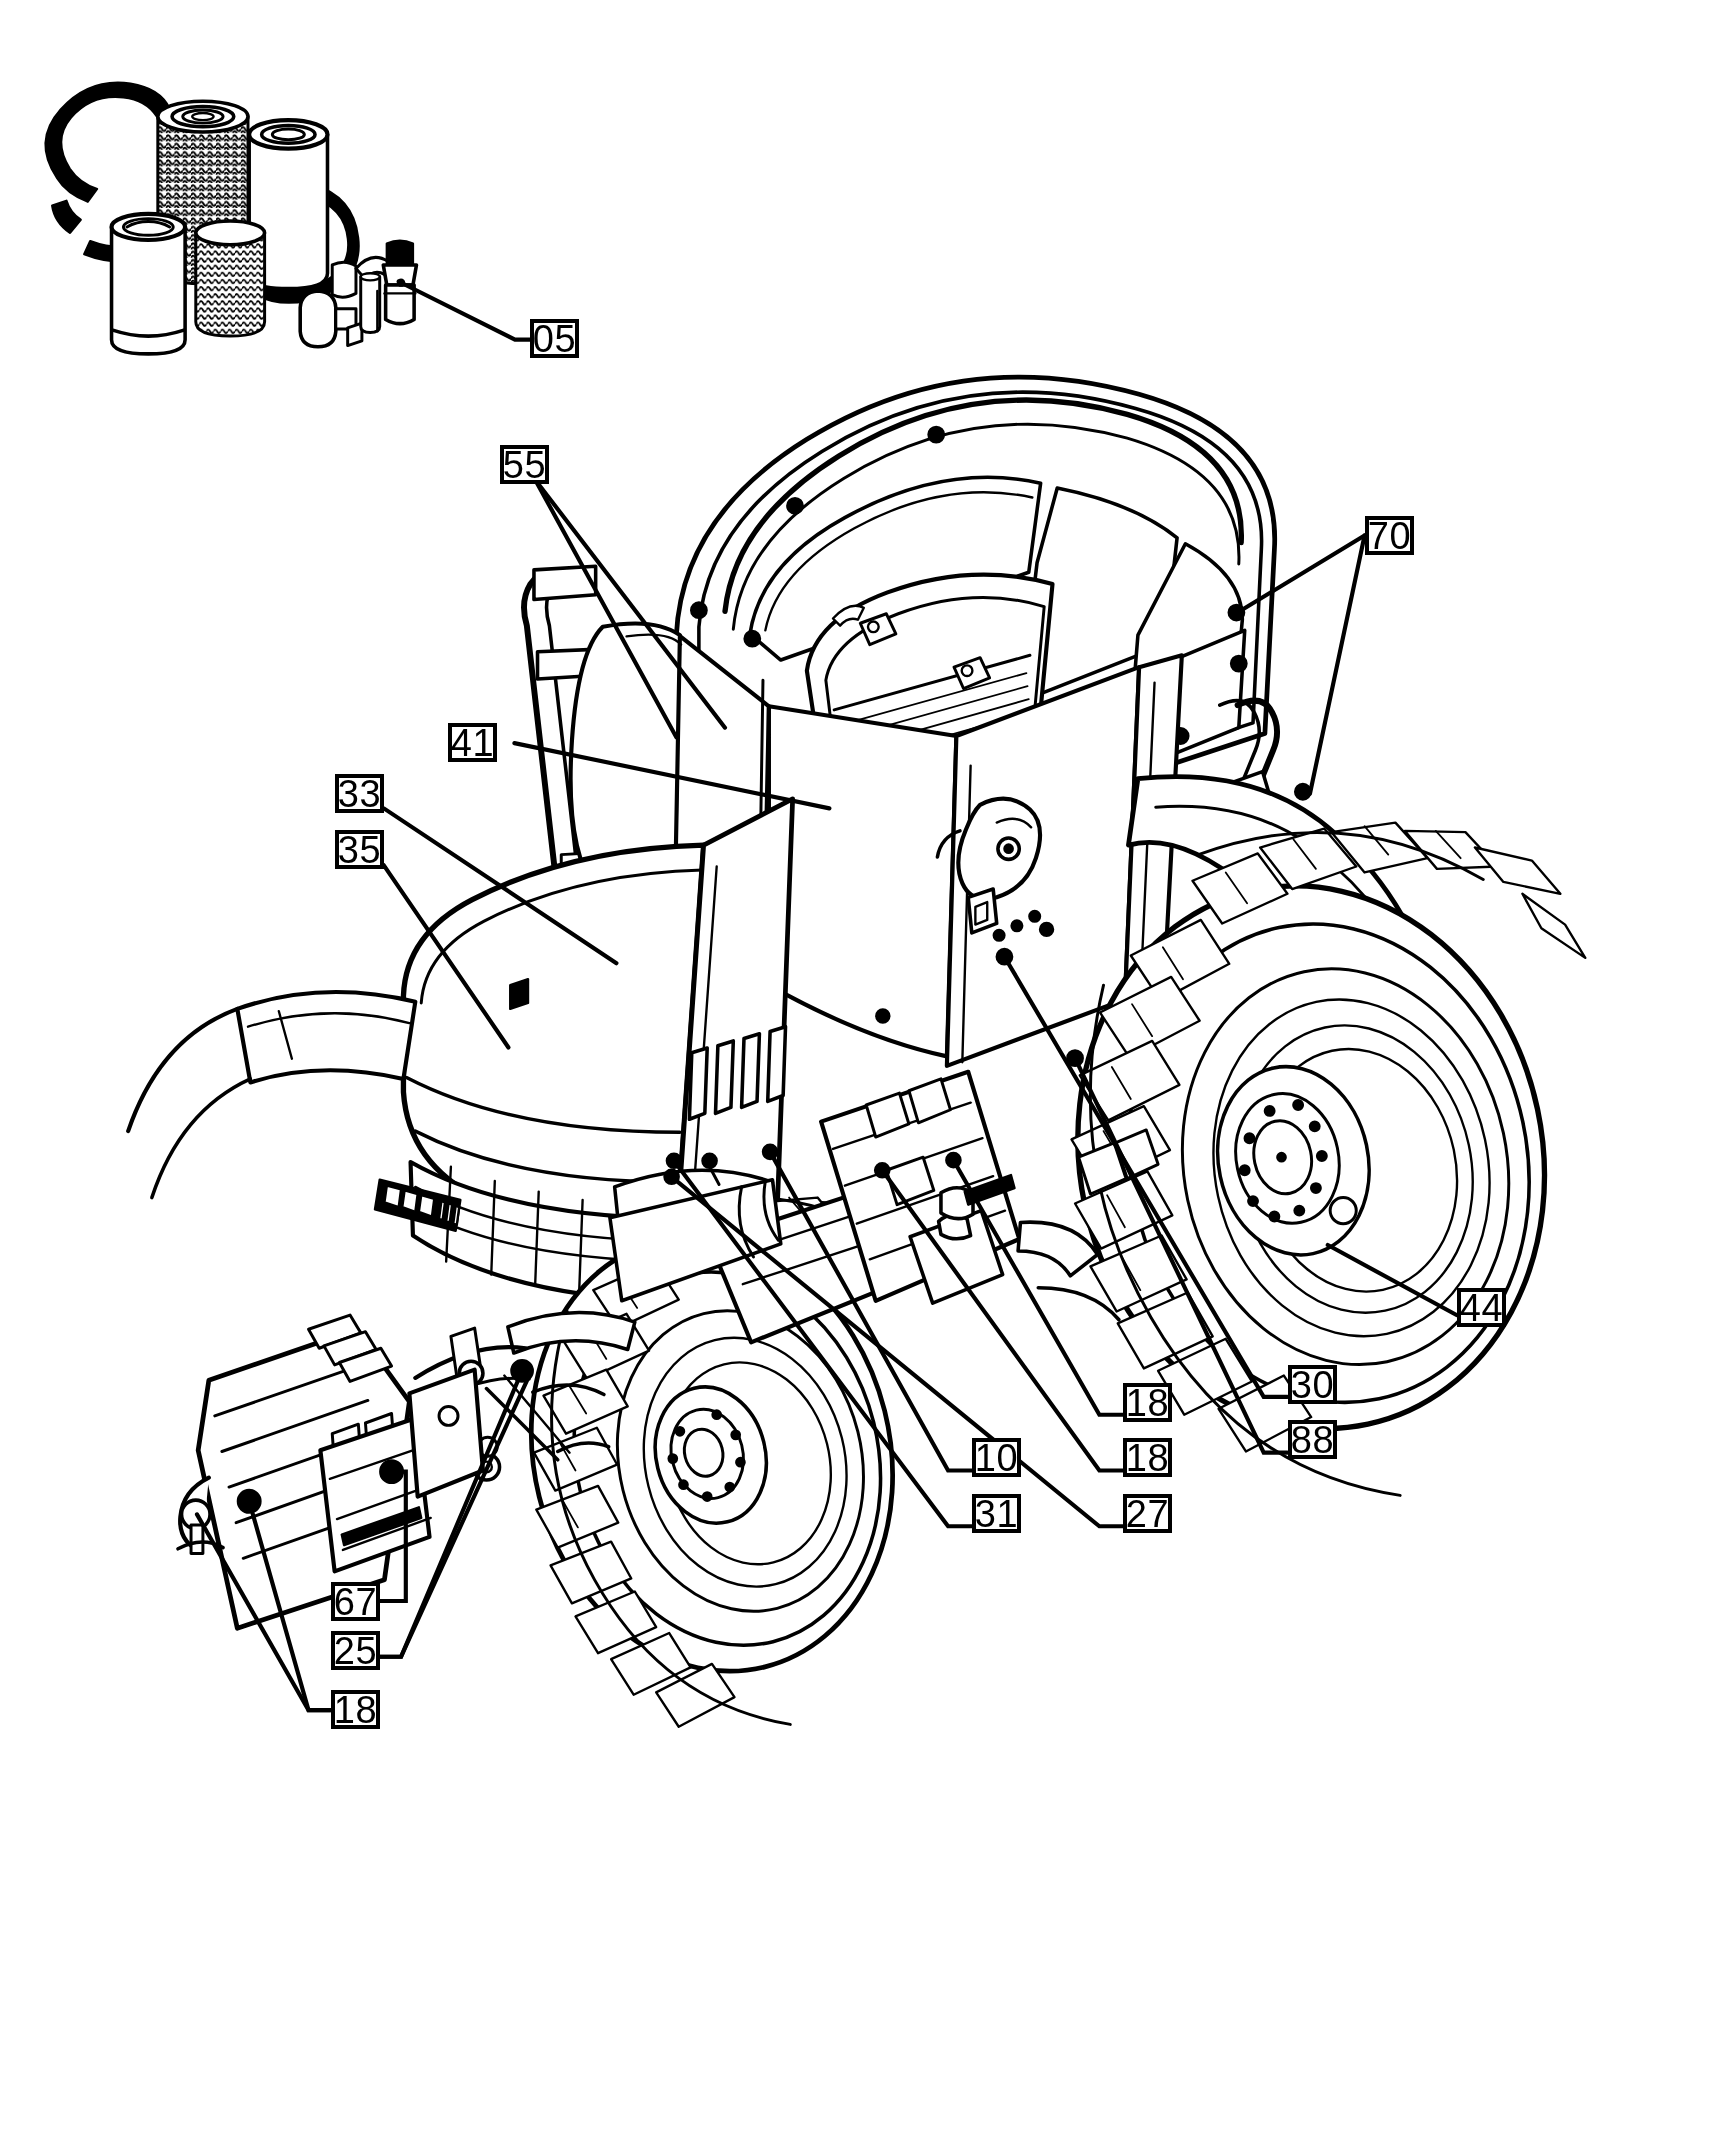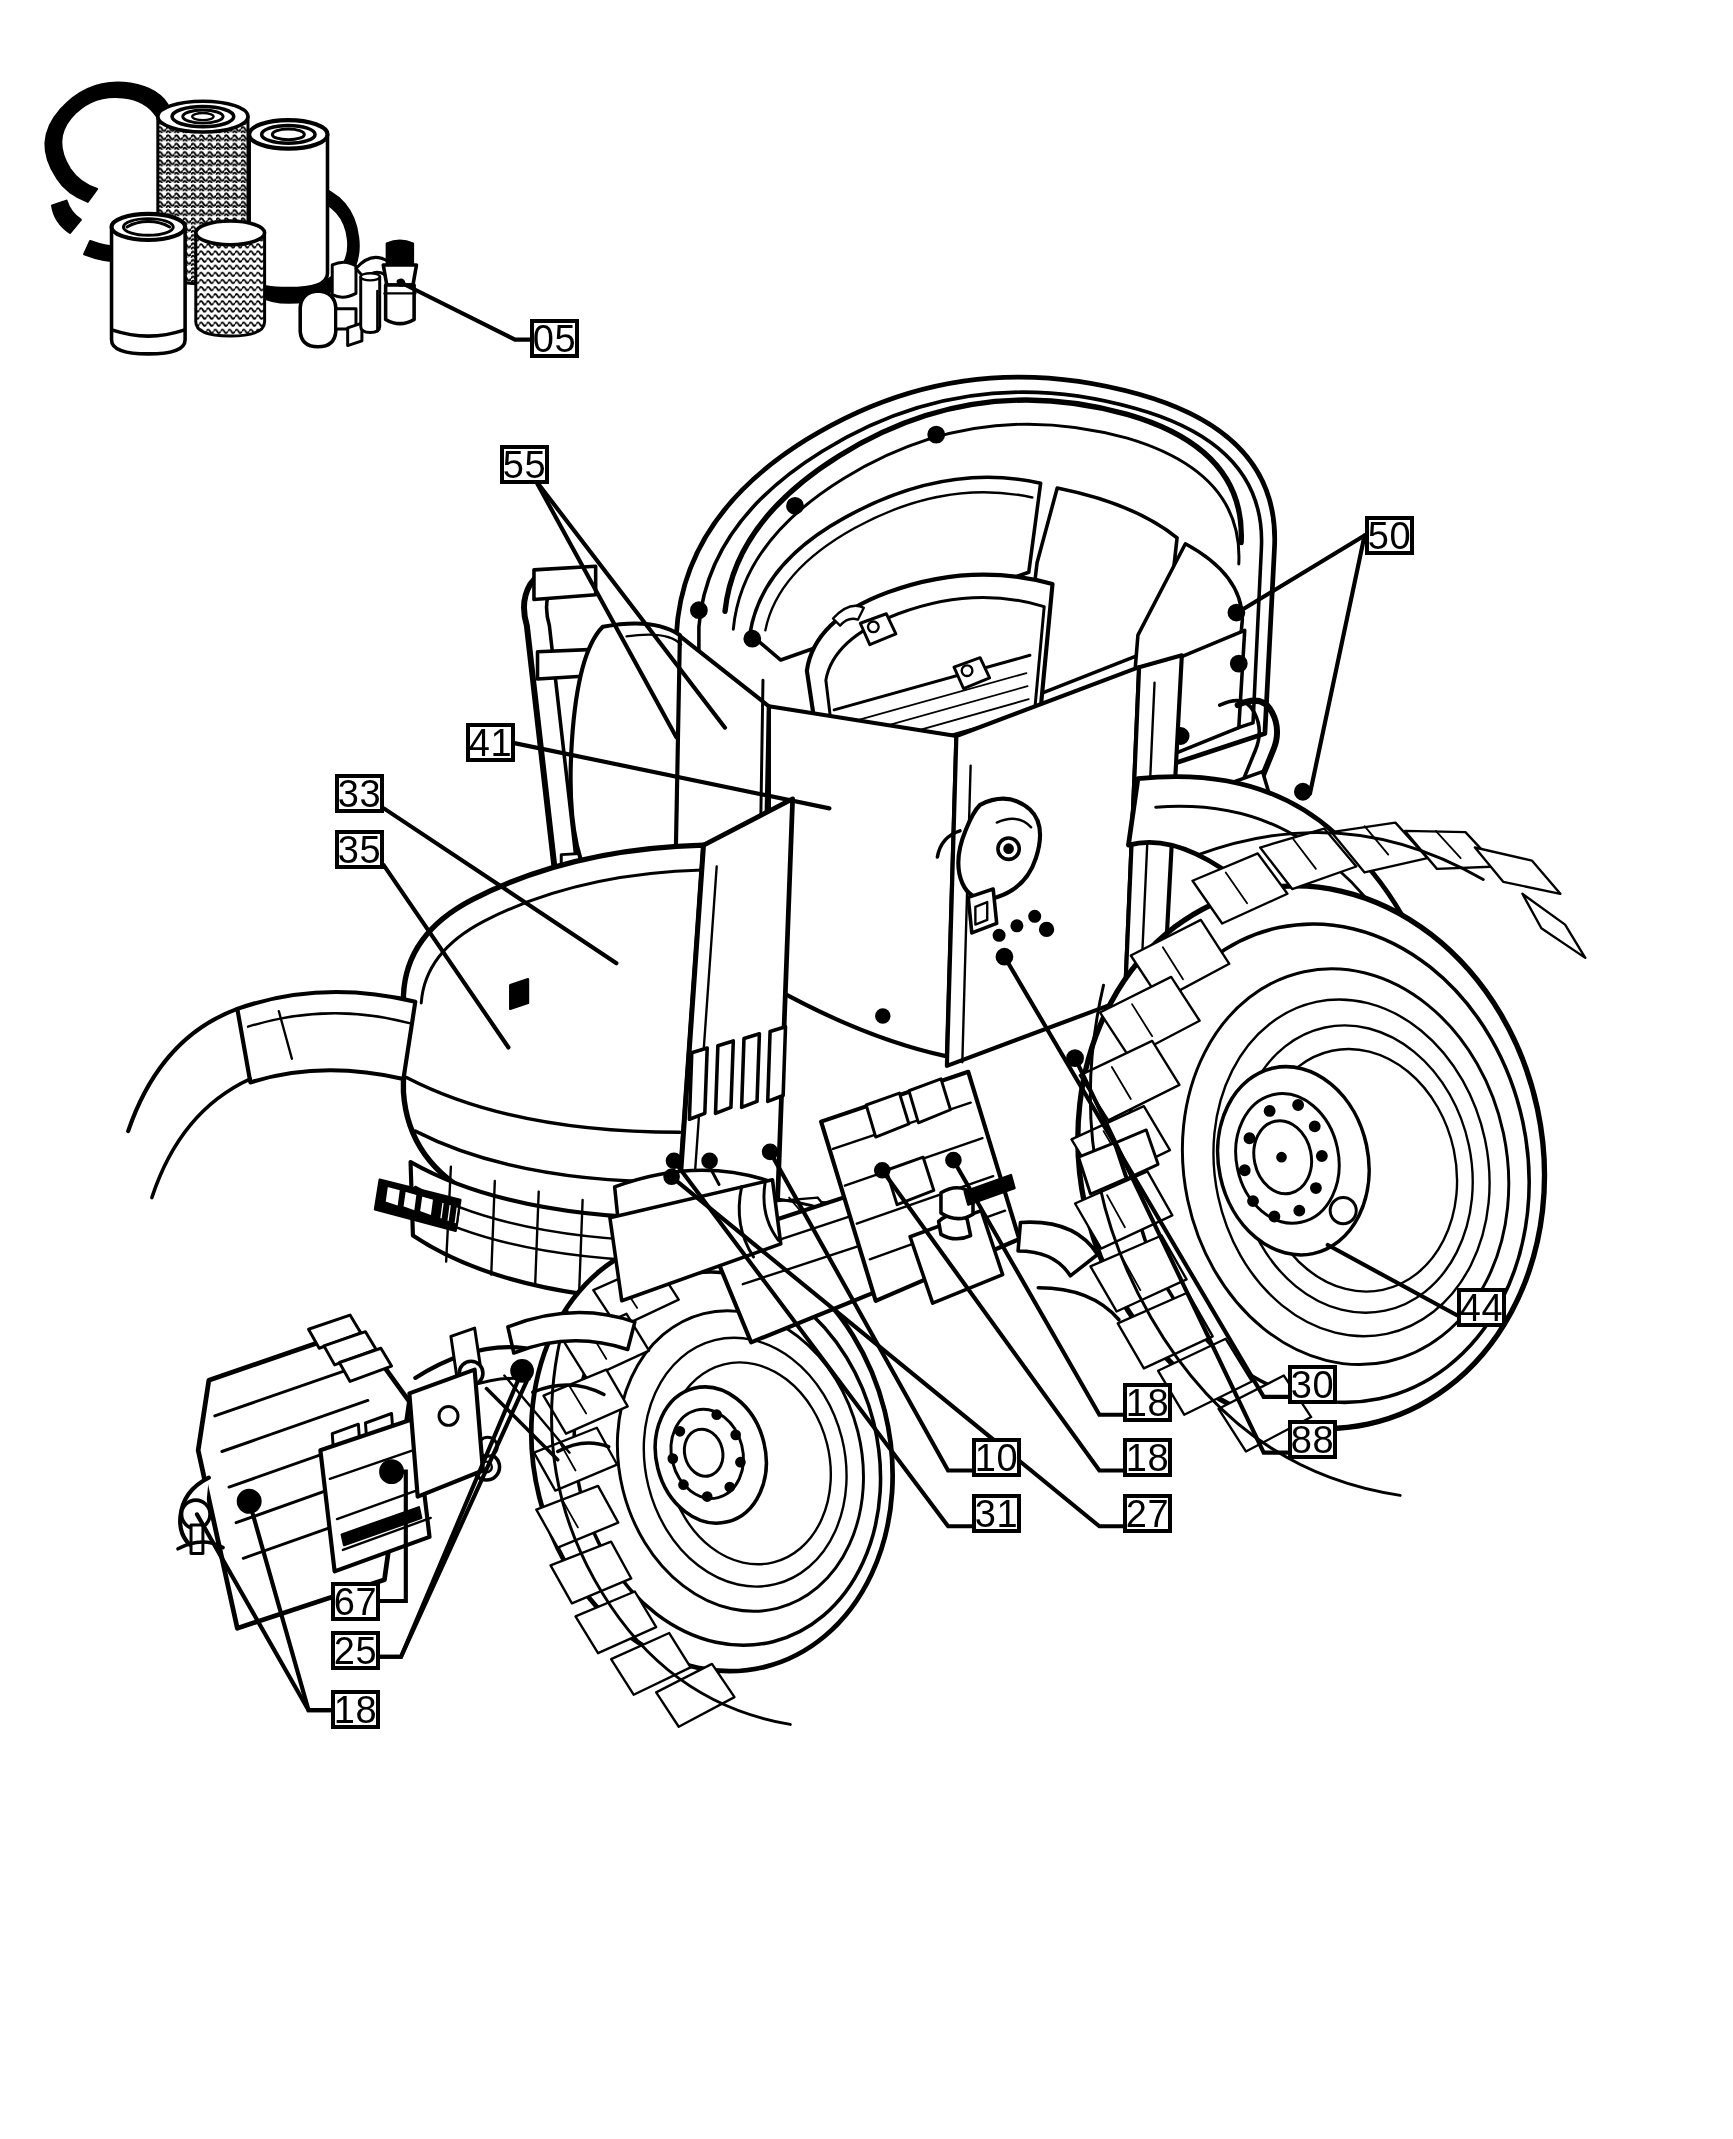--- a/index.html
+++ b/index.html
@@ -497,23 +497,23 @@
     </g>
   </svg>
 
   <div class="callout lbl-wide" style="left:530px;top:319px">
       <span>05</span>
     </div>
   <div class="callout lbl-wide" style="left:500px;top:445px">
       <span>55</span>
     </div>
   <div class="callout lbl-wide" style="left:1365px;top:516px">
-      <span>50</span>
-    </div>
-  <div class="callout lbl-wide" style="left:466px;top:723px">
+      <span>70</span>
+    </div>
+  <div class="callout lbl-wide" style="left:448px;top:723px">
       <span>41</span>
     </div>
   <div class="callout lbl-wide" style="left:335px;top:774px">
       <span>33</span>
     </div>
   <div class="callout lbl-wide" style="left:335px;top:830px">
       <span>35</span>
     </div>
   <div class="callout lbl-wide" style="left:1457px;top:1288px">
       <span>44</span>

